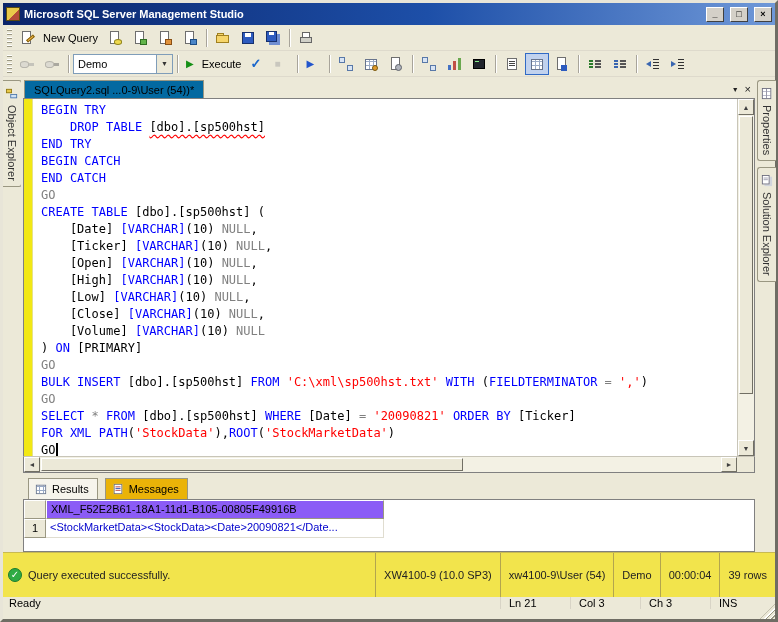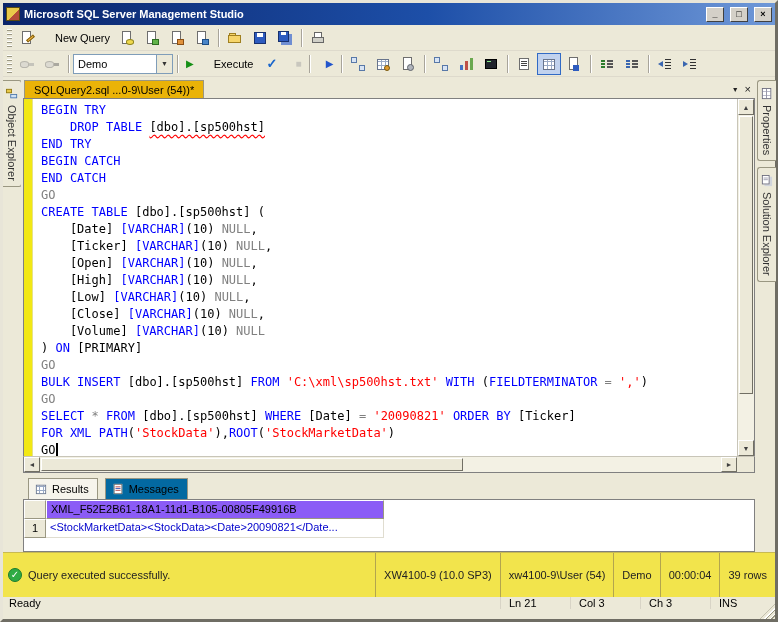--- a/index.html
+++ b/index.html
@@ -17,21 +17,21 @@
   .winbtn{width:18px;height:15px;background:#d4d0c8;border:1px solid;border-color:#fff #404040 #404040 #fff;font-size:9px;line-height:13px;text-align:center;color:#000;margin-left:2px;font-weight:bold;flex:none}
 
   
   .menubar{flex:0 0 21px;display:flex;align-items:center;padding-left:2px;background:#ece9d8;border-bottom:1px solid #dedacc}
   .mitem{padding:3px 8px;white-space:nowrap}
 
   
   .toolbar{flex:0 0 26px;display:flex;align-items:center;padding:1px 2px;background:#ece9d8;border-bottom:1px solid #dedacc;gap:1px}
   .grip{width:5px;height:18px;margin:0 2px;background:repeating-linear-gradient(#fff 0 1px,#9a9782 1px 2px,transparent 2px 4px);flex:none}
   .sep{width:1px;height:18px;background:#a8a49a;box-shadow:1px 0 0 #fff;margin:0 3px;flex:none}
-  .tbtn{height:22px;min-width:23px;display:flex;align-items:center;justify-content:flex-end;gap:20px;padding:0 3px;border:1px solid transparent;flex:none;white-space:nowrap}
+  .tbtn{height:22px;min-width:23px;display:flex;align-items:center;justify-content:space-between;gap:8px;padding:0 3px;border:1px solid transparent;flex:none;white-space:nowrap}
   .tbtn.checked{border:1px solid #316ac5;background:#c1d2ee}
   .tbtn.disabled{opacity:.45;filter:grayscale(1)}
   .glyph{display:inline-block;text-align:center;flex:none}
   .g-play{color:#169016;font-size:10px}
   .g-play.blue{color:#2255cc}
   .g-check{color:#1966cc;font-size:13px;font-weight:bold}
   .g-stop{color:#9aa0a6;font-size:10px}
   .g-arrow{font-size:7px;color:#333}
   .combo{width:100px;height:20px;background:#fff;border:1px solid #7f9db9;display:flex;align-items:center;flex:none}
   .combo .val{flex:1;padding:0 4px;overflow:hidden;white-space:nowrap}
@@ -89,21 +89,21 @@
   
   .main{flex:1;display:flex;min-height:0}
   .side{width:18px;background:#ece9d8;flex:none;padding-top:3px}
   .vtab{writing-mode:vertical-rl;background:#ece9d8;border:1px solid #9a9782;padding:5px 1px;display:flex;align-items:center;gap:3px;font-size:11px;color:#333}
   .side.left .vtab{border-left:none;border-radius:0 3px 3px 0;margin-bottom:6px}
   .side.right .vtab{border-right:none;border-radius:3px 0 0 3px;margin-bottom:6px}
   .center{flex:1;min-width:0;display:flex;flex-direction:column;background:#ece9d8;padding:0 2px}
 
   
   .tabstrip{flex:0 0 21px;display:flex;align-items:flex-end;position:relative}
-  .doc-tab{background:#eab308;border:1px solid #9a9782;border-bottom:none;padding:3px 9px 2px;margin-left:1px;font-size:11px;white-space:nowrap;position:relative;z-index:2}
+  .doc-tab{background:#0369a1;border:1px solid #9a9782;border-bottom:none;padding:3px 9px 2px;margin-left:1px;font-size:11px;white-space:nowrap;position:relative;z-index:2}
   .tab-tools{margin-left:auto;display:flex;align-items:center;gap:6px;padding:0 4px 3px 0}
   .tab-tools .glyph{color:#222}
 
   
   .editwrap{flex:1;display:flex;flex-direction:column;min-height:0}
   .editor{flex:1;display:flex;background:#fff;border:1px solid #808080;border-bottom:none;min-height:0}
   .track{width:9px;background:var(--track);flex:none;border-right:1px solid #e6e28a}
   .code{flex:1;font-family:"DejaVu Sans Mono","Liberation Mono",monospace;font-size:12px;line-height:17px;padding:3px 0 0 8px;white-space:pre;overflow:hidden;color:var(--plain)}
   .cl{height:17px}
   .k{color:var(--keyword)} .g{color:var(--operator)} .s{color:var(--string)} .t{color:var(--plain)}
@@ -114,21 +114,21 @@
   .vthumb{margin:1px;height:78%;background:#ece9d8;border:1px solid;border-color:#fff #716f64 #716f64 #fff}
   .hscroll{flex:0 0 17px;display:flex;background:#f3f1e4;border:1px solid #808080;border-top:1px solid #c8c5b8}
   .hscroll .sbtn{width:16px;height:100%}
   .htrack{flex:1;display:flex}
   .hthumb{width:62%;margin:1px;background:#ece9d8;border:1px solid;border-color:#fff #716f64 #716f64 #fff}
   .hcorner{width:17px;background:#ece9d8;flex:none}
 
   
   .splitter{flex:0 0 5px}
   .rtabs{flex:0 0 21px;display:flex;align-items:center;padding-left:5px;gap:7px}
-  .rtab{display:flex;align-items:center;gap:3px;padding:2px 8px 2px 4px;border:1px solid #9a9782;border-bottom:none;background:#0369a1;font-size:11px;white-space:nowrap}
+  .rtab{display:flex;align-items:center;gap:3px;padding:2px 8px 2px 4px;border:1px solid #9a9782;border-bottom:none;background:#eab308;font-size:11px;white-space:nowrap}
   .rtab.active{background:#f6f4ec}
   .gridpane{flex:0 0 53px;background:#fff;border:1px solid #808080;position:relative;overflow:hidden}
   .grid{display:grid;grid-template-columns:22px 338px;width:360px}
   .gcell{height:19px;overflow:hidden;white-space:nowrap}
   .ghead{background:#8b5cf6;border:1px solid;border-color:#fff #9a9782 #9a9782 #fff;padding:2px 4px;font-size:11px}
   .gnum{background:#ece9d8;border:1px solid;border-color:#fff #9a9782 #9a9782 #fff;text-align:center;padding-top:2px}
   .gdata{background:#fff;border-right:1px solid #e0ddd0;border-bottom:1px solid #e0ddd0;padding:2px 4px}
   .gdata a{color:var(--link);cursor:pointer}
 
   

